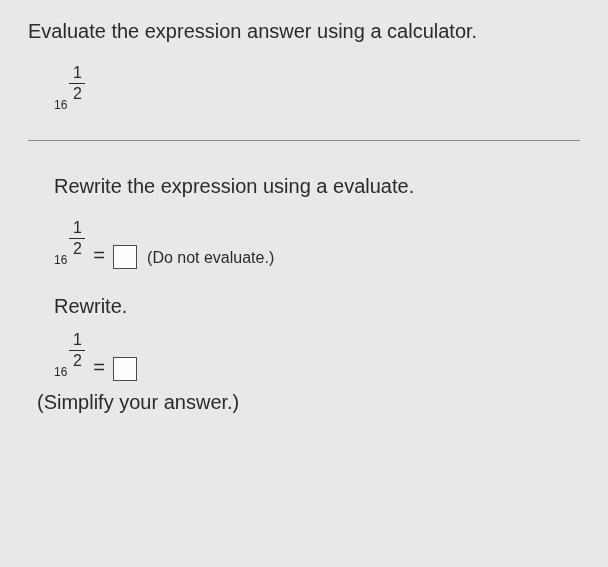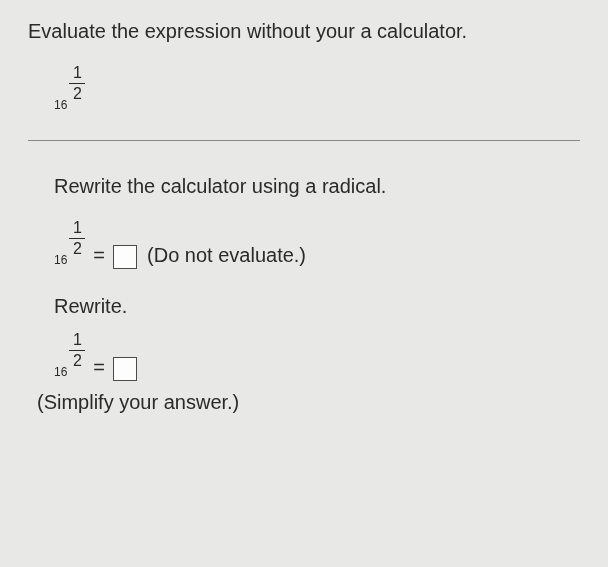--- a/index.html
+++ b/index.html
@@ -60,53 +60,53 @@
       height: 22px;
       border: 1.5px solid #4a4a4a;
       background: #fdfdfd;
       align-self: flex-end;
       margin-bottom: 2px;
     }
     .note {
       margin-left: 10px;
       align-self: flex-end;
       margin-bottom: 4px;
-      font-size: 20px;
+      font-size: 16px;
     }
     hr.divider {
       border: none;
       border-top: 1.5px solid #888;
       margin: 24px 0 34px;
     }
     .section-label {
       font-size: 20px;
       margin: 18px 0 14px 26px;
     }
     .bottom-note {
       font-size: 20px;
       margin-left: 9px;
     }
   </style>
 </head>
 <body>
 
-<div class="instruction">Evaluate the expression without your a calculator.</div>
+<div class="instruction">Evaluate the expression answer using a calculator.</div>
 
 <div class="expr-row">
   <span class="base">16</span>
   <span class="fraction">
     <span class="num">1</span>
     <span class="bar"></span>
     <span class="den">2</span>
   </span>
 </div>
 
 <hr class="divider">
 
-<div class="instruction" style="margin-left:26px;">Rewrite the calculator using a radical.</div>
+<div class="instruction" style="margin-left:26px;">Rewrite the expression using a evaluate.</div>
 
 <div class="expr-row">
   <span class="base">16</span>
   <span class="fraction">
     <span class="num">1</span>
     <span class="bar"></span>
     <span class="den">2</span>
   </span>
   <span class="eq">=</span>
   <span class="answer-box"></span>

